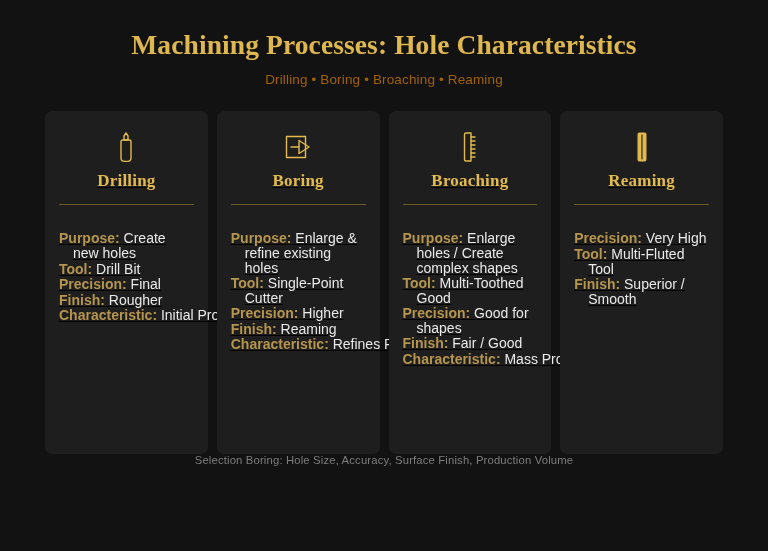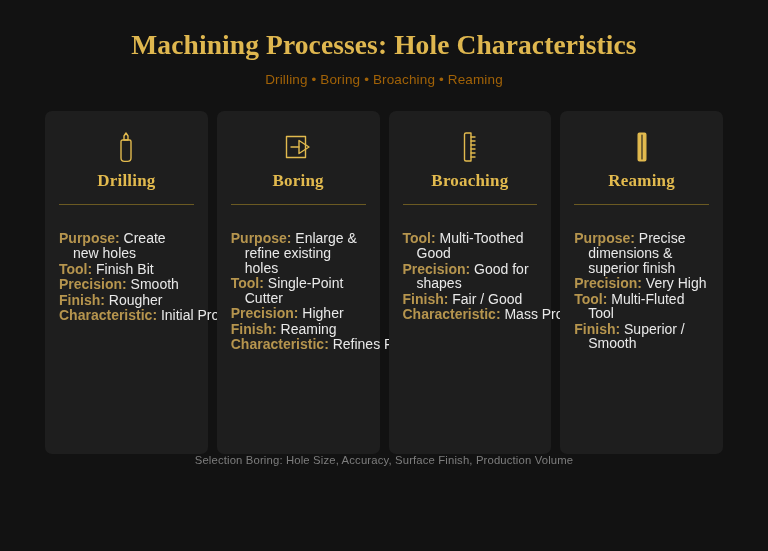--- a/index.html
+++ b/index.html
@@ -52,20 +52,21 @@
   }
 
   
   .cards-row {
     flex: 0 0 auto;
     margin-top: 22px;
     padding: 0 45px;
     display: flex;
     gap: 9px;
     align-items: stretch;
+    text-decoration: underline;
   }
 
   .card {
     flex: 1 1 0;
     min-width: 0;
     height: 343px;
     background: #1e1e1e;
     border-radius: 7px;
     padding: 19px 14px 14px 14px;
     display: flex;
@@ -162,25 +163,25 @@
       </div>
       <div class="card-title">Drilling</div>
       <div class="divider"></div>
       <div class="spec-list">
         <div class="spec">
           <span class="spec-label">Purpose:</span>
           <span class="spec-value">Create new holes</span>
         </div>
         <div class="spec">
           <span class="spec-label">Tool:</span>
-          <span class="spec-value">Finish Bit</span>
-        </div>
-        <div class="spec">
-          <span class="spec-label">Precision:</span>
-          <span class="spec-value">Smooth</span>
+          <span class="spec-value">Drill Bit</span>
+        </div>
+        <div class="spec">
+          <span class="spec-label">Precision:</span>
+          <span class="spec-value">Final</span>
         </div>
         <div class="spec">
           <span class="spec-label">Finish:</span>
           <span class="spec-value">Rougher</span>
         </div>
         <div class="spec nowrap">
           <span class="spec-label">Characteristic:</span>
           <span class="spec-value">Initial Process</span>
         </div>
       </div>
@@ -229,20 +230,24 @@
           <path d="M10 14 h4"></path>
           <path d="M10 18 h4"></path>
           <path d="M10 22 h4"></path>
           <path d="M10 26 h4"></path>
         </svg>
       </div>
       <div class="card-title">Broaching</div>
       <div class="divider"></div>
       <div class="spec-list">
         <div class="spec">
+          <span class="spec-label">Purpose:</span>
+          <span class="spec-value">Enlarge holes / Create complex shapes</span>
+        </div>
+        <div class="spec">
           <span class="spec-label">Tool:</span>
           <span class="spec-value">Multi-Toothed Good</span>
         </div>
         <div class="spec">
           <span class="spec-label">Precision:</span>
           <span class="spec-value">Good for shapes</span>
         </div>
         <div class="spec">
           <span class="spec-label">Finish:</span>
           <span class="spec-value">Fair / Good</span>
@@ -258,24 +263,20 @@
       <div class="card-icon">
         <svg width="14" height="32" viewBox="0 0 14 32" fill="none" stroke="#e2ba4e" stroke-width="1.4" stroke-linejoin="round" stroke-linecap="round">
           <rect x="3.2" y="2.2" width="7.6" height="27.6" rx="1.2" fill="#e2ba4e" stroke="#e2ba4e"></rect>
           <path d="M7 4 v24" stroke="#1e1e1e" stroke-width="1.1"></path>
         </svg>
       </div>
       <div class="card-title">Reaming</div>
       <div class="divider"></div>
       <div class="spec-list">
         <div class="spec">
-          <span class="spec-label">Purpose:</span>
-          <span class="spec-value">Precise dimensions &amp; superior finish</span>
-        </div>
-        <div class="spec">
           <span class="spec-label">Precision:</span>
           <span class="spec-value">Very High</span>
         </div>
         <div class="spec">
           <span class="spec-label">Tool:</span>
           <span class="spec-value">Multi-Fluted Tool</span>
         </div>
         <div class="spec">
           <span class="spec-label">Finish:</span>
           <span class="spec-value">Superior / Smooth</span>

